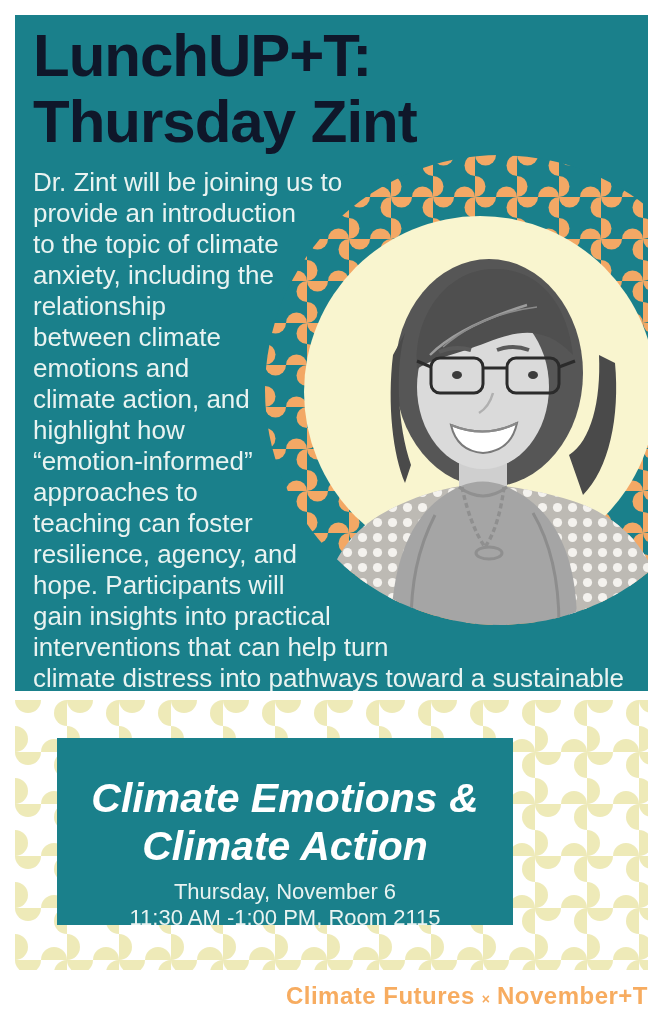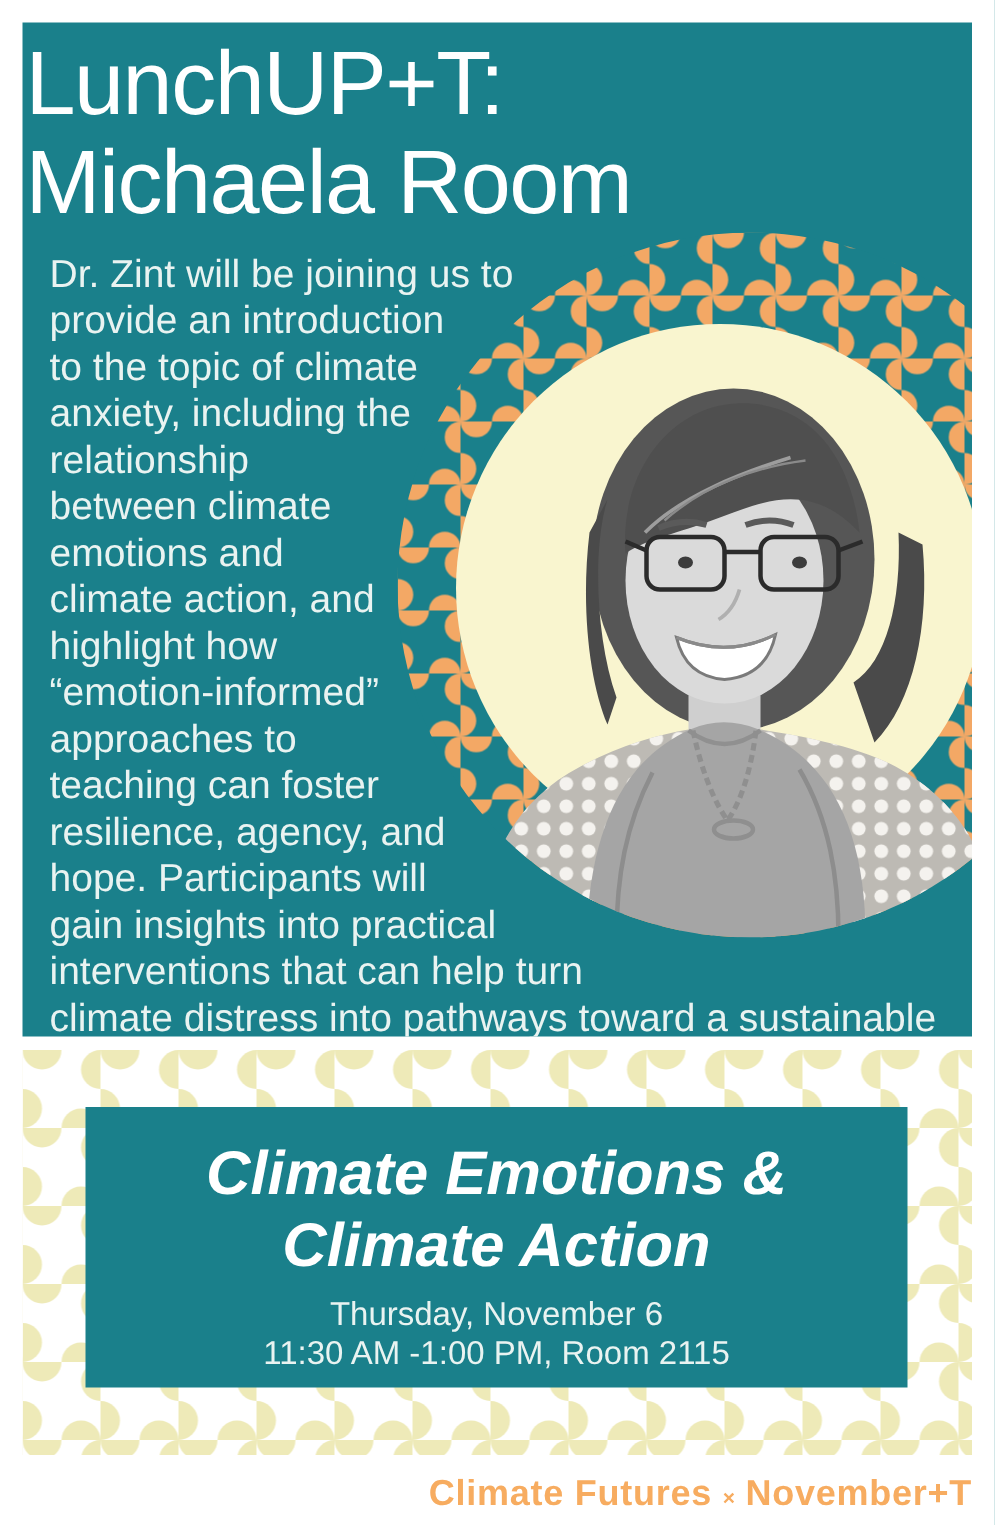--- a/index.html
+++ b/index.html
@@ -6,22 +6,22 @@
   .poster{
     position:relative;width:663px;height:1024px;background:#ffffff;
     font-family:"Liberation Sans",sans-serif;overflow:hidden;
   }
   
   .teal-panel{
     position:absolute;left:15px;top:15px;width:633px;height:676px;
     background:var(--teal,#1A808B);overflow:hidden;
   }
   .title{
-    position:absolute;left:2px;top:8px;margin:0;
-    color:#ffffff;font-size:60px;line-height:66px;font-weight:400;
+    position:absolute;left:18px;top:8px;margin:0;
+    color:#0f172a;font-size:60px;line-height:66px;font-weight:700;
     letter-spacing:-1px;
   }
   .title span{display:block;}
   .desc-wrap{
     position:absolute;left:18px;top:152px;width:600px;height:510px;
     color:var(--text-light,#E9F3F1);font-size:26px;line-height:31px;
   }
   .desc-wrap p{margin:0;}
   .circle-float{
     float:right;width:370px;height:466px;
@@ -36,23 +36,23 @@
   .pat-orange{fill:var(--orange,#F3A865);}
   .pat-yellow{fill:var(--pale-yellow,#EEEAB8);}
   .pat-white{fill:#ffffff;}
   .cream{fill:var(--cream,#F9F5CF);}
   
   .band{
     position:absolute;left:15px;top:700px;width:633px;height:270px;
   }
   .band svg{position:absolute;left:0;top:0;}
   .event-box{
-    position:absolute;left:42px;top:38px;width:548px;height:187px;
+    position:absolute;left:42px;top:38px;width:456px;height:187px;
     background:var(--teal,#1A808B);color:#ffffff;text-align:center;
-    box-sizing:border-box;padding-top:20px;
+    box-sizing:border-box;padding-top:36px;
   }
   .event-title{
     font-size:41px;line-height:48px;font-weight:700;font-style:italic;
     letter-spacing:0;
   }
   .event-title span{display:block;}
   .event-date,.event-time{
     font-size:22px;line-height:26px;font-weight:400;color:var(--text-light,#E9F3F1);
   }
   .event-date{margin-top:9px;}
@@ -68,21 +68,21 @@
 </style>
 </head>
 <body>
 
 <div class="poster">
 
   <section class="teal-panel">
 
     <h1 class="title">
       <span>LunchUP+T:</span>
-      <span>Michaela Room</span>
+      <span>Thursday Zint</span>
     </h1>
 
     <div class="desc-wrap">
       <div class="circle-float"></div>
       <p>Dr. Zint will be joining us to provide an introduction to the topic of climate anxiety, including the relationship between climate emotions and climate action, and highlight how “emotion-informed” approaches to teaching can foster resilience, agency, and hope. Participants will gain insights into practical interventions that can help turn climate distress into pathways toward a sustainable and just future.</p>
     </div>
 
     <div class="photo">
       <svg width="470" height="470" viewBox="0 0 470 470">
         <defs>

